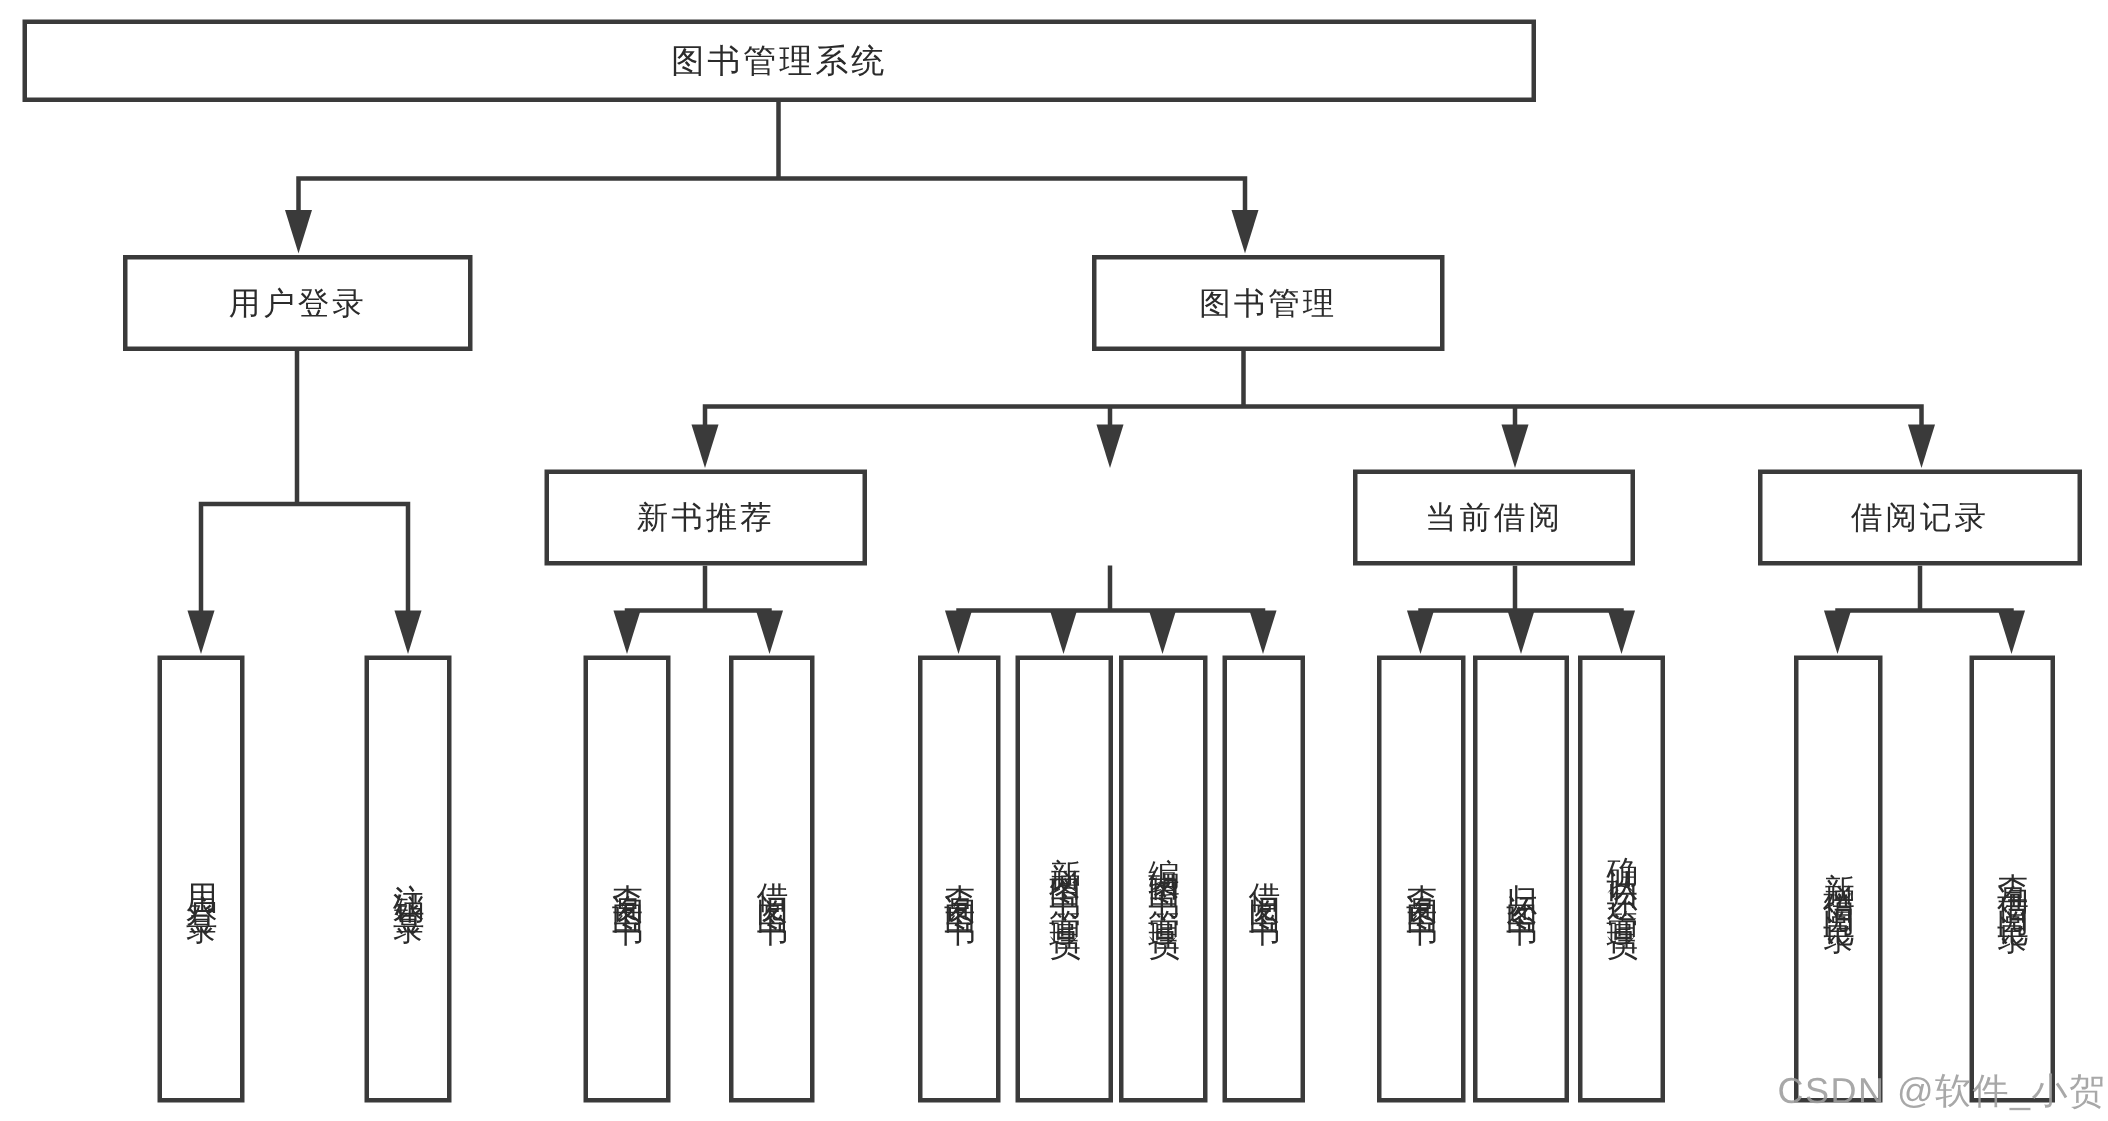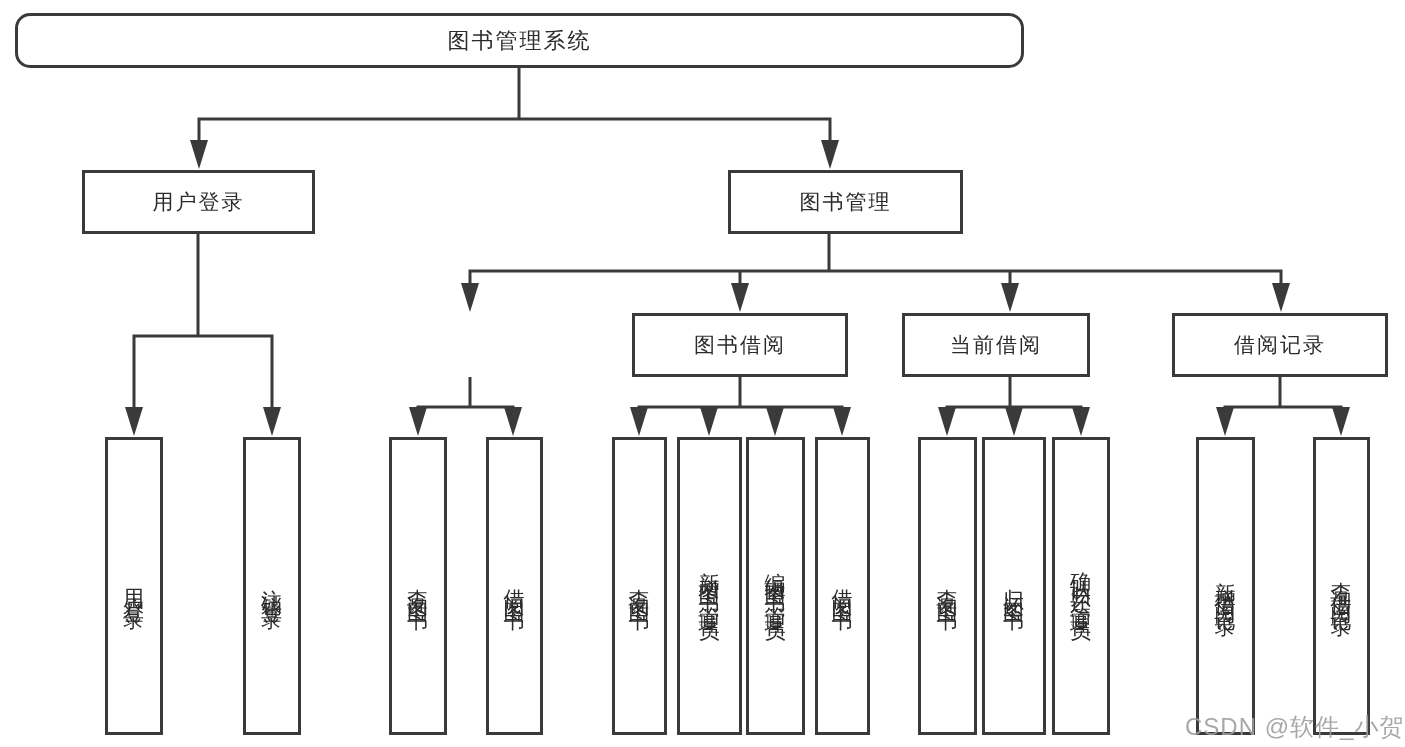--- a/index.html
+++ b/index.html
@@ -94,33 +94,33 @@
       <polygon points="766,407 784,407 775,436"></polygon>
       <polygon points="833,407 851,407 842,436"></polygon>
       <polygon points="938,407 956,407 947,436"></polygon>
       <polygon points="1005,407 1023,407 1014,436"></polygon>
       <polygon points="1072,407 1090,407 1081,436"></polygon>
       <polygon points="1216,407 1234,407 1225,436"></polygon>
       <polygon points="1332,407 1350,407 1341,436"></polygon>
     </g>
   </svg>
 
-  <div class="box root" style="left:15px; top:13px; width:1009px; height:55px;border-radius:15px;">
+  <div class="box root" style="left:15px; top:13px; width:1009px; height:55px;">
     <span class="hlabel">图书管理系统</span>
   </div>
 
   <div class="box" style="left:82px; top:170px; width:233px; height:64px;">
     <span class="hlabel">用户登录</span>
   </div>
   <div class="box" style="left:712px; top:170px; width:235px; height:64px;margin-left:16px;">
     <span class="hlabel">图书管理</span>
   </div>
 
-  <div class="box" style="left:632px; top:313px; width:216px; height:64px;">
-    <span class="hlabel">图书借阅</span>
+  <div class="box" style="left:363px; top:313px; width:215px; height:64px;">
+    <span class="hlabel">新书推荐</span>
   </div>
   <div class="box" style="left:902px; top:313px; width:188px; height:64px;">
     <span class="hlabel">当前借阅</span>
   </div>
   <div class="box" style="left:1172px; top:313px; width:216px; height:64px;justify-content:center;">
     <span class="hlabel">借阅记录</span>
   </div>
 
   <div class="box" style="left:105px; top:437px; width:58px; height:298px;">
     <span class="vlabel">用户登录</span>

